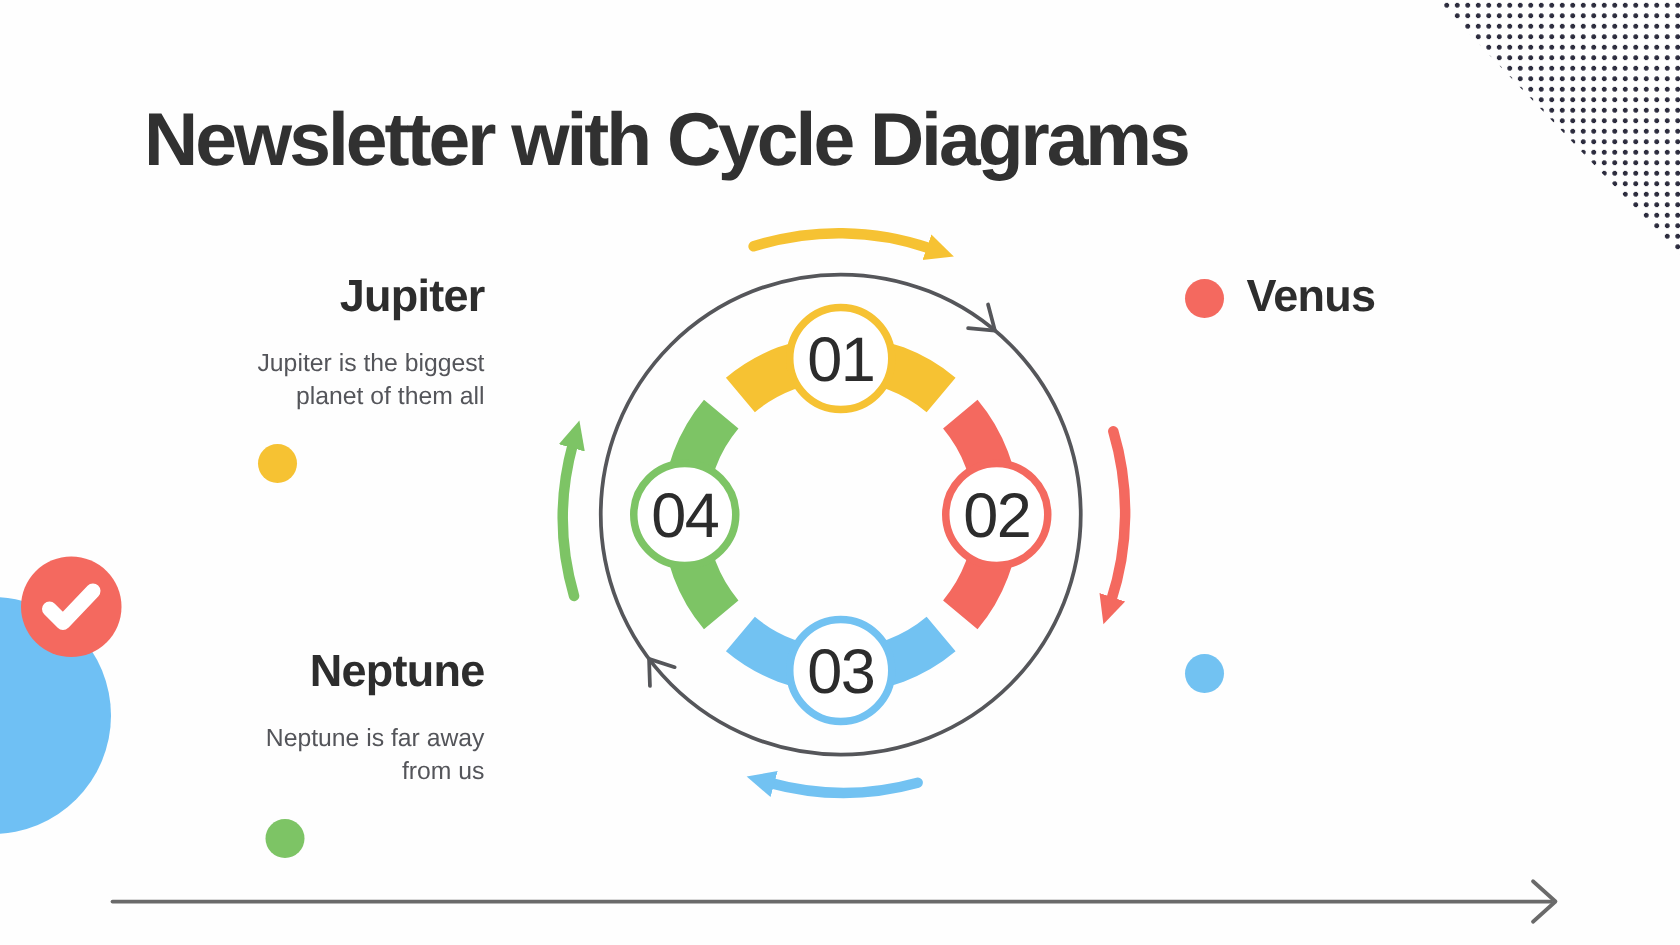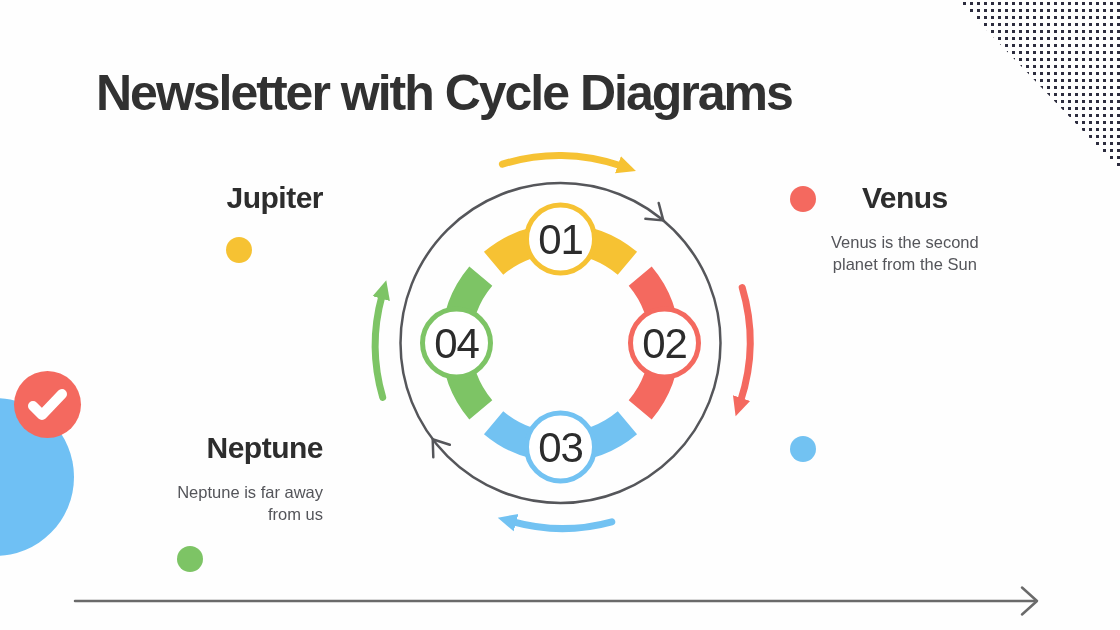--- a/index.html
+++ b/index.html
@@ -112,30 +112,30 @@
     <path class="flow flow-blue" d="M611.8,521.8 A186,186 0 0 1 513.2,521.9" marker-end="url(#mh-blue)"></path>
     <path class="flow flow-green" d="M382.7,397.3 A186,186 0 0 1 382,295.7" marker-end="url(#mh-green)"></path>
 
     <path class="baseline-arrow" d="M75,601 L1034,601"></path>
     <polyline class="baseline-arrow" points="1022,587.5 1037,601 1022,614.5"></polyline>
   </svg>
 
   <div class="label label-left" style="right:797px;top:180px;">
     <div class="label-text">
       <div class="planet-name">Jupiter</div>
+      <div class="planet-desc">Jupiter is the biggest
+planet of them all</div>
     </div>
     <span class="dot dot-yellow"></span>
   </div>
 
   <div class="label label-right" style="left:790px;top:180px;">
     <span class="dot dot-red"></span>
     <div class="label-text">
       <div class="planet-name">Venus</div>
-      <div class="planet-desc">Venus is the second
-planet from the Sun</div>
     </div>
   </div>
 
   <div class="label label-left" style="right:797px;top:430px;">
     <div class="label-text">
       <div class="planet-name">Neptune</div>
       <div class="planet-desc">Neptune is far away
 from us</div>
     </div>
     <span class="dot dot-green"></span>

